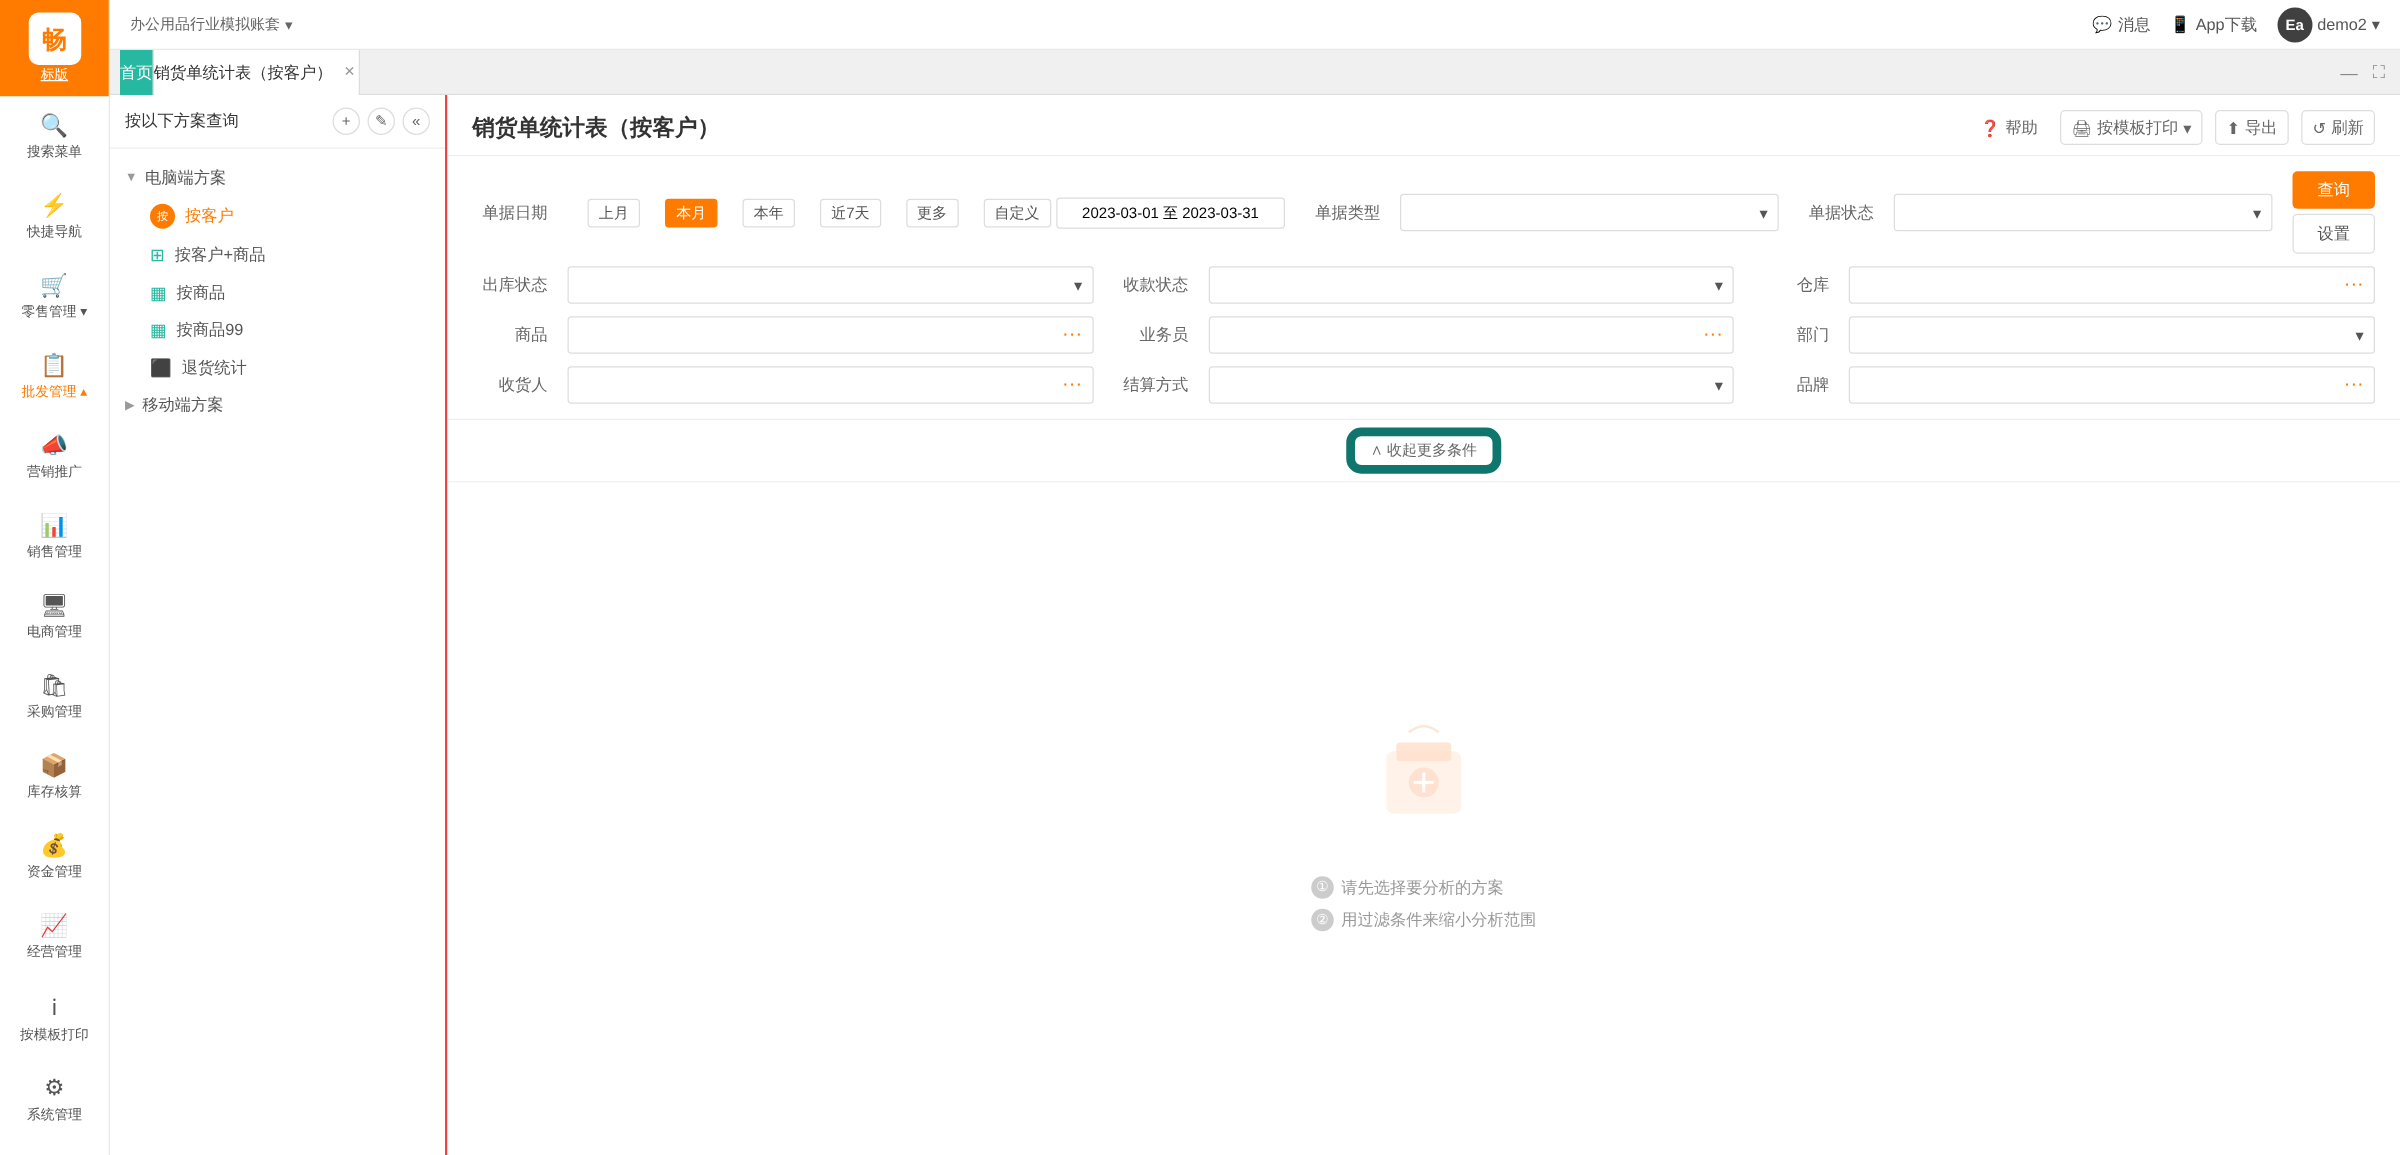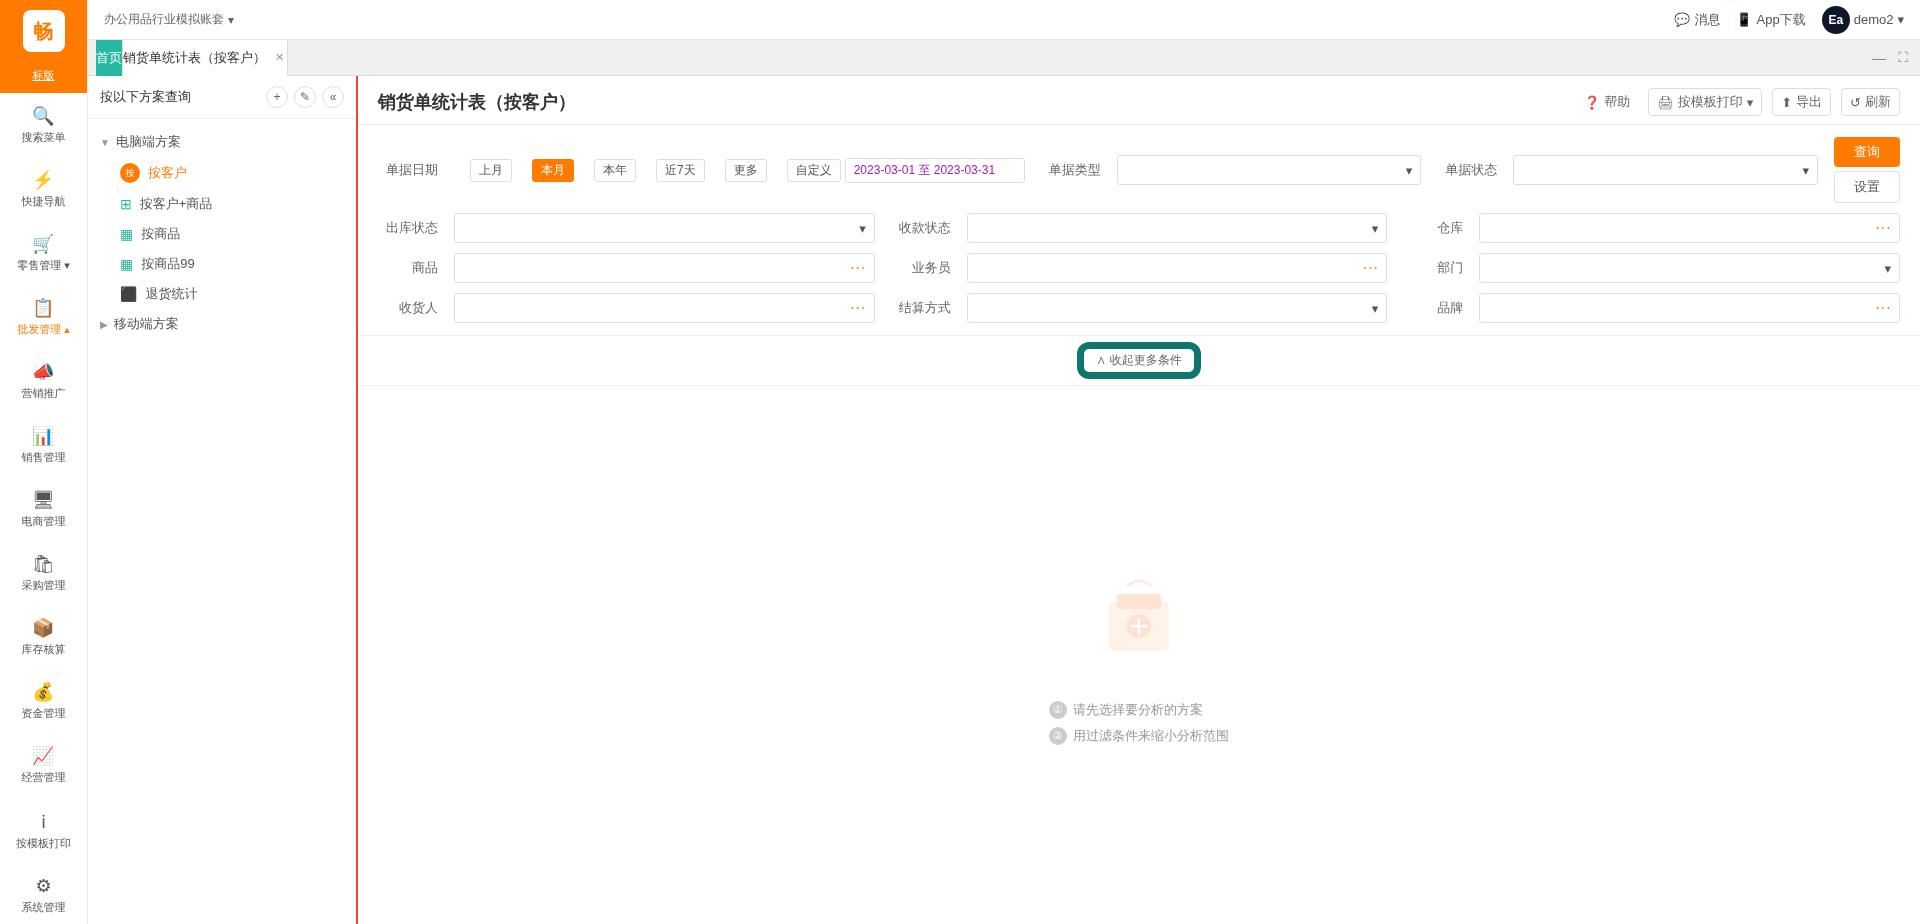--- a/index.html
+++ b/index.html
@@ -2,36 +2,36 @@
 <html><head>
   <meta charset="utf-8">
   <style>
     * { box-sizing: border-box; margin: 0; padding: 0; }
     body { font-family: 'Microsoft YaHei', Arial, sans-serif; font-size: 13px; background: #f5f5f5; color: #333; display: flex; height: 924px; overflow: hidden; }
 
     
     .sidebar { width: 88px; background: #fff; border-right: 1px solid #e8e8e8; display: flex; flex-direction: column; align-items: center; padding-top: 0; flex-shrink: 0; }
     .logo-area { width: 100%; background: #ff7b00; padding: 10px 8px; display: flex; flex-direction: column; align-items: center; cursor: pointer; }
     .logo-icon { width: 42px; height: 42px; background: #fff; border-radius: 8px; display: flex; align-items: center; justify-content: center; font-size: 20px; color: #ff7b00; font-weight: bold; }
-    .logo-text { color: #fff; font-size: 11px; margin-top: 16px; text-decoration: underline; }
+    .logo-text { color: #fff; font-size: 11px; margin-top: 0; text-decoration: underline; }
     .nav-item { width: 100%; padding: 12px 4px; display: flex; flex-direction: column; align-items: center; cursor: pointer; color: #555; font-size: 12px; border-bottom: none; }
     .nav-item.active { color: #ff7b00; }
     .nav-item .nav-icon { font-size: 18px; margin-bottom: 3px; }
     .nav-item .nav-label { font-size: 11px; text-align: center; }
 
     
     .main-content { flex: 1; display: flex; flex-direction: column; overflow: hidden; }
 
     
     .topbar { height: 40px; background: #fff; border-bottom: 1px solid #e8e8e8; display: flex; align-items: center; padding: 0 16px; justify-content: space-between; }
     .topbar-left { display: flex; align-items: center; gap: 8px; font-size: 12px; color: #666; }
     .topbar-dropdown { display: flex; align-items: center; gap: 4px; cursor: pointer; }
     .topbar-right { display: flex; align-items: center; gap: 16px; font-size: 13px; color: #555; }
     .topbar-right-item { display: flex; align-items: center; gap: 4px; cursor: pointer; }
-    .avatar { width: 28px; height: 28px; border-radius: 50%; background: #0f172a; color: #fff; display: flex; align-items: center; justify-content: center; font-size: 12px; font-weight: bold; }
+    .avatar { width: 28px; height: 28px; border-radius: 50%; background: #404040; color: #fff; display: flex; align-items: center; justify-content: center; font-size: 12px; font-weight: bold; }
 
     
     .tabbar { height: 36px; background: #f0f0f0; display: flex; align-items: center; padding: 0 8px; gap: 0; border-bottom: 1px solid #ddd; }
     .tab { height: 36px; padding: 0 0; display: flex; align-items: center; gap: 6px; cursor: pointer; font-size: 13px; color: #555; border-right: 1px solid #ddd; background: #e8e8e8; }
     .tab.active { background: #fff; color: #333; border-bottom: none; }
     .tab-close { font-size: 11px; color: #999; cursor: pointer; padding: 1px 3px; border-radius: 3px; }
     .tab-home { background: #26b8a0; color: #fff; }
     .tab-expand { margin-left: auto; display: flex; gap: 4px; }
     .tab-action-btn { background: none; border: none; cursor: pointer; font-size: 14px; color: #888; padding: 4px; }
 
@@ -65,21 +65,21 @@
     .refresh-btn { border: 1px solid #ddd; background: #fff; border-radius: 4px; }
 
     
     .filter-area { background: #fff; padding: 12px 20px; border-bottom: 1px solid #eee; }
     .filter-row { display: flex; align-items: center; gap: 16px; margin-bottom: 10px; }
     .filter-row:last-child { margin-bottom: 0; justify-content: center; }
     .filter-label { color: #666; font-size: 13px; white-space: nowrap; min-width: 60px; text-align: right; }
     .filter-date-group { display: flex; align-items: center; gap: 4px; }
     .date-quick-btn { padding: 2px 8px; border-radius: 3px; border: 1px solid #ddd; background: #fff; cursor: pointer; font-size: 12px; color: #555; margin-left: 16px; }
     .date-quick-btn.active { background: #ff7b00; color: #fff; border-color: #ff7b00; }
-    .date-input { padding: 3px 8px; border: 1px solid #ddd; border-radius: 3px; font-size: 12px; color: #a21caf; background: #fff; }
+    .date-input { padding: 3px 20px; border: 1px solid #ddd; border-radius: 3px; font-size: 12px; color: #000000; background: #fff; }
     .filter-select { flex: 1; min-width: 150px; height: 30px; border: 1px solid #ddd; border-radius: 3px; background: #fff; padding: 0 8px; font-size: 13px; color: #555; display: flex; align-items: center; justify-content: space-between; cursor: pointer; }
     .filter-select .placeholder { color: #999; }
     .filter-dots { color: #ff7b00; font-size: 16px; cursor: pointer; }
     .query-btn { background: #ff7b00; color: #fff; border: none; padding: 6px 20px; border-radius: 4px; font-size: 13px; cursor: pointer; }
     .setting-btn { background: #fff; color: #555; border: 1px solid #ddd; padding: 6px 16px; border-radius: 4px; font-size: 13px; cursor: pointer; }
     .btn-column { display: flex; flex-direction: column; gap: 4px; }
 
     
     .collapse-bar { display: flex; justify-content: center; padding: 6px; background: #fff; border-bottom: 1px solid #eee; }
     .collapse-btn { display: flex; align-items: center; gap: 4px; font-size: 12px; color: #666; cursor: pointer; padding: 3px 12px; border: 7px solid #0f766e; border-radius: 12px; background: #fff; }

